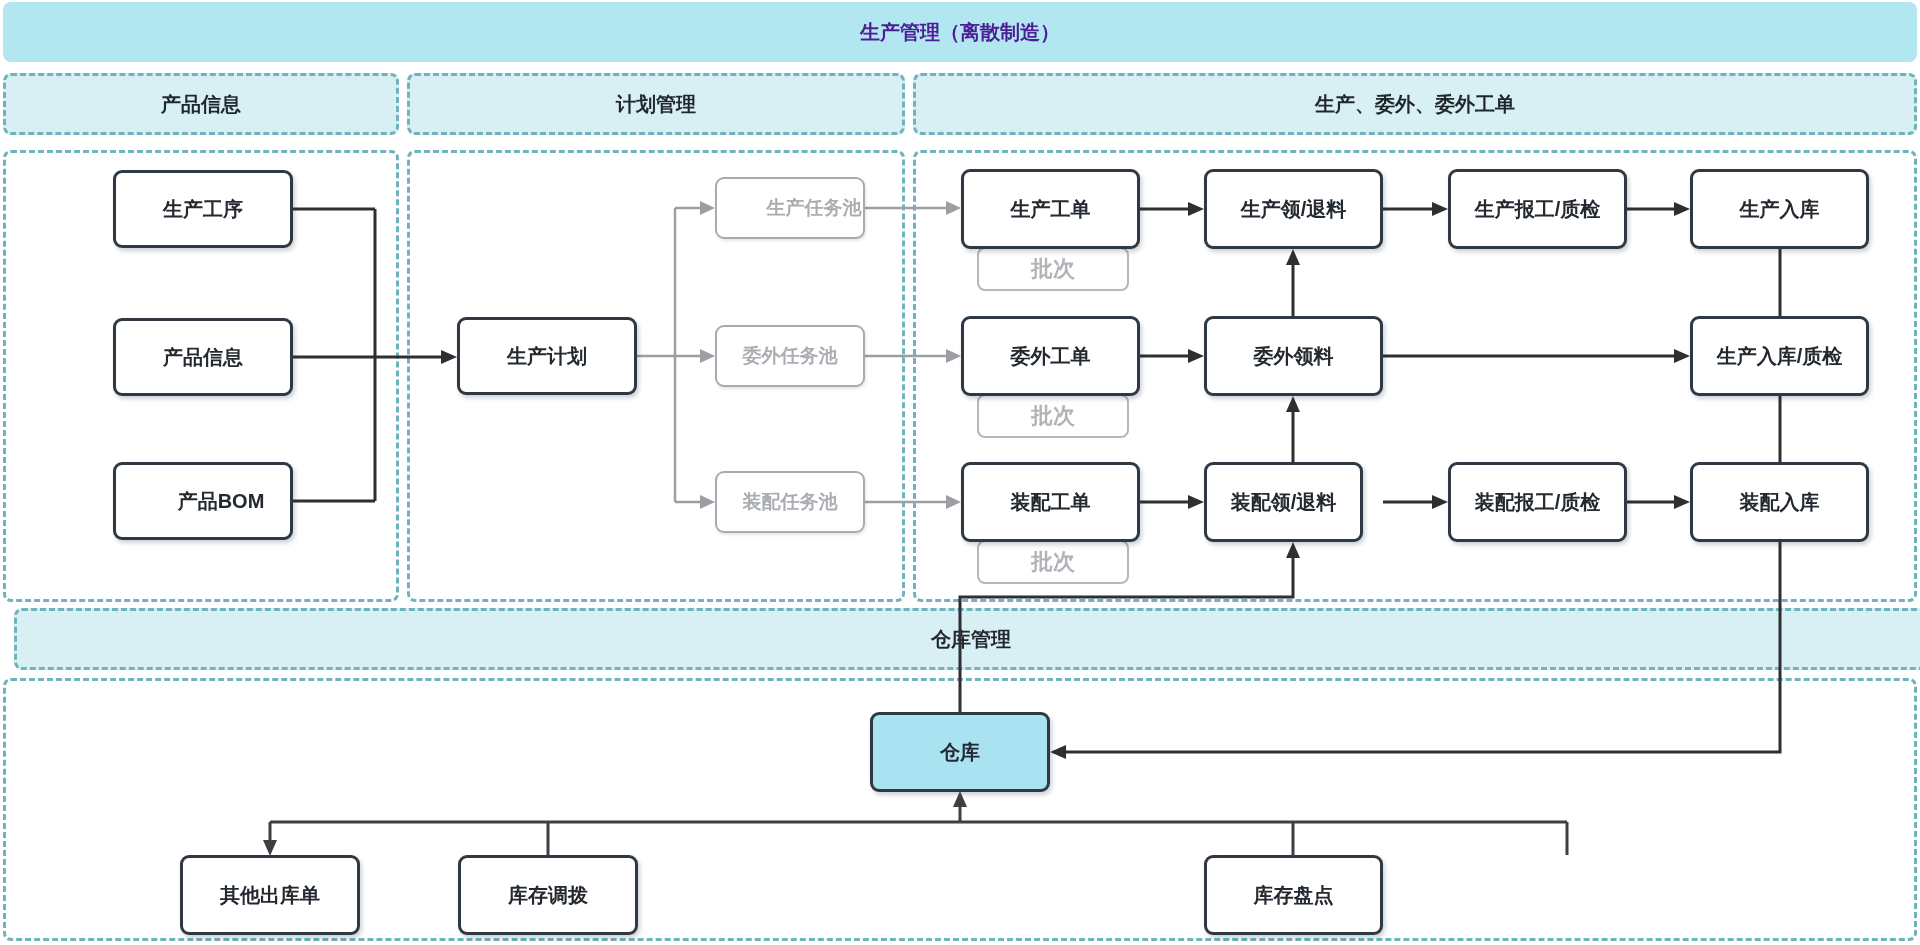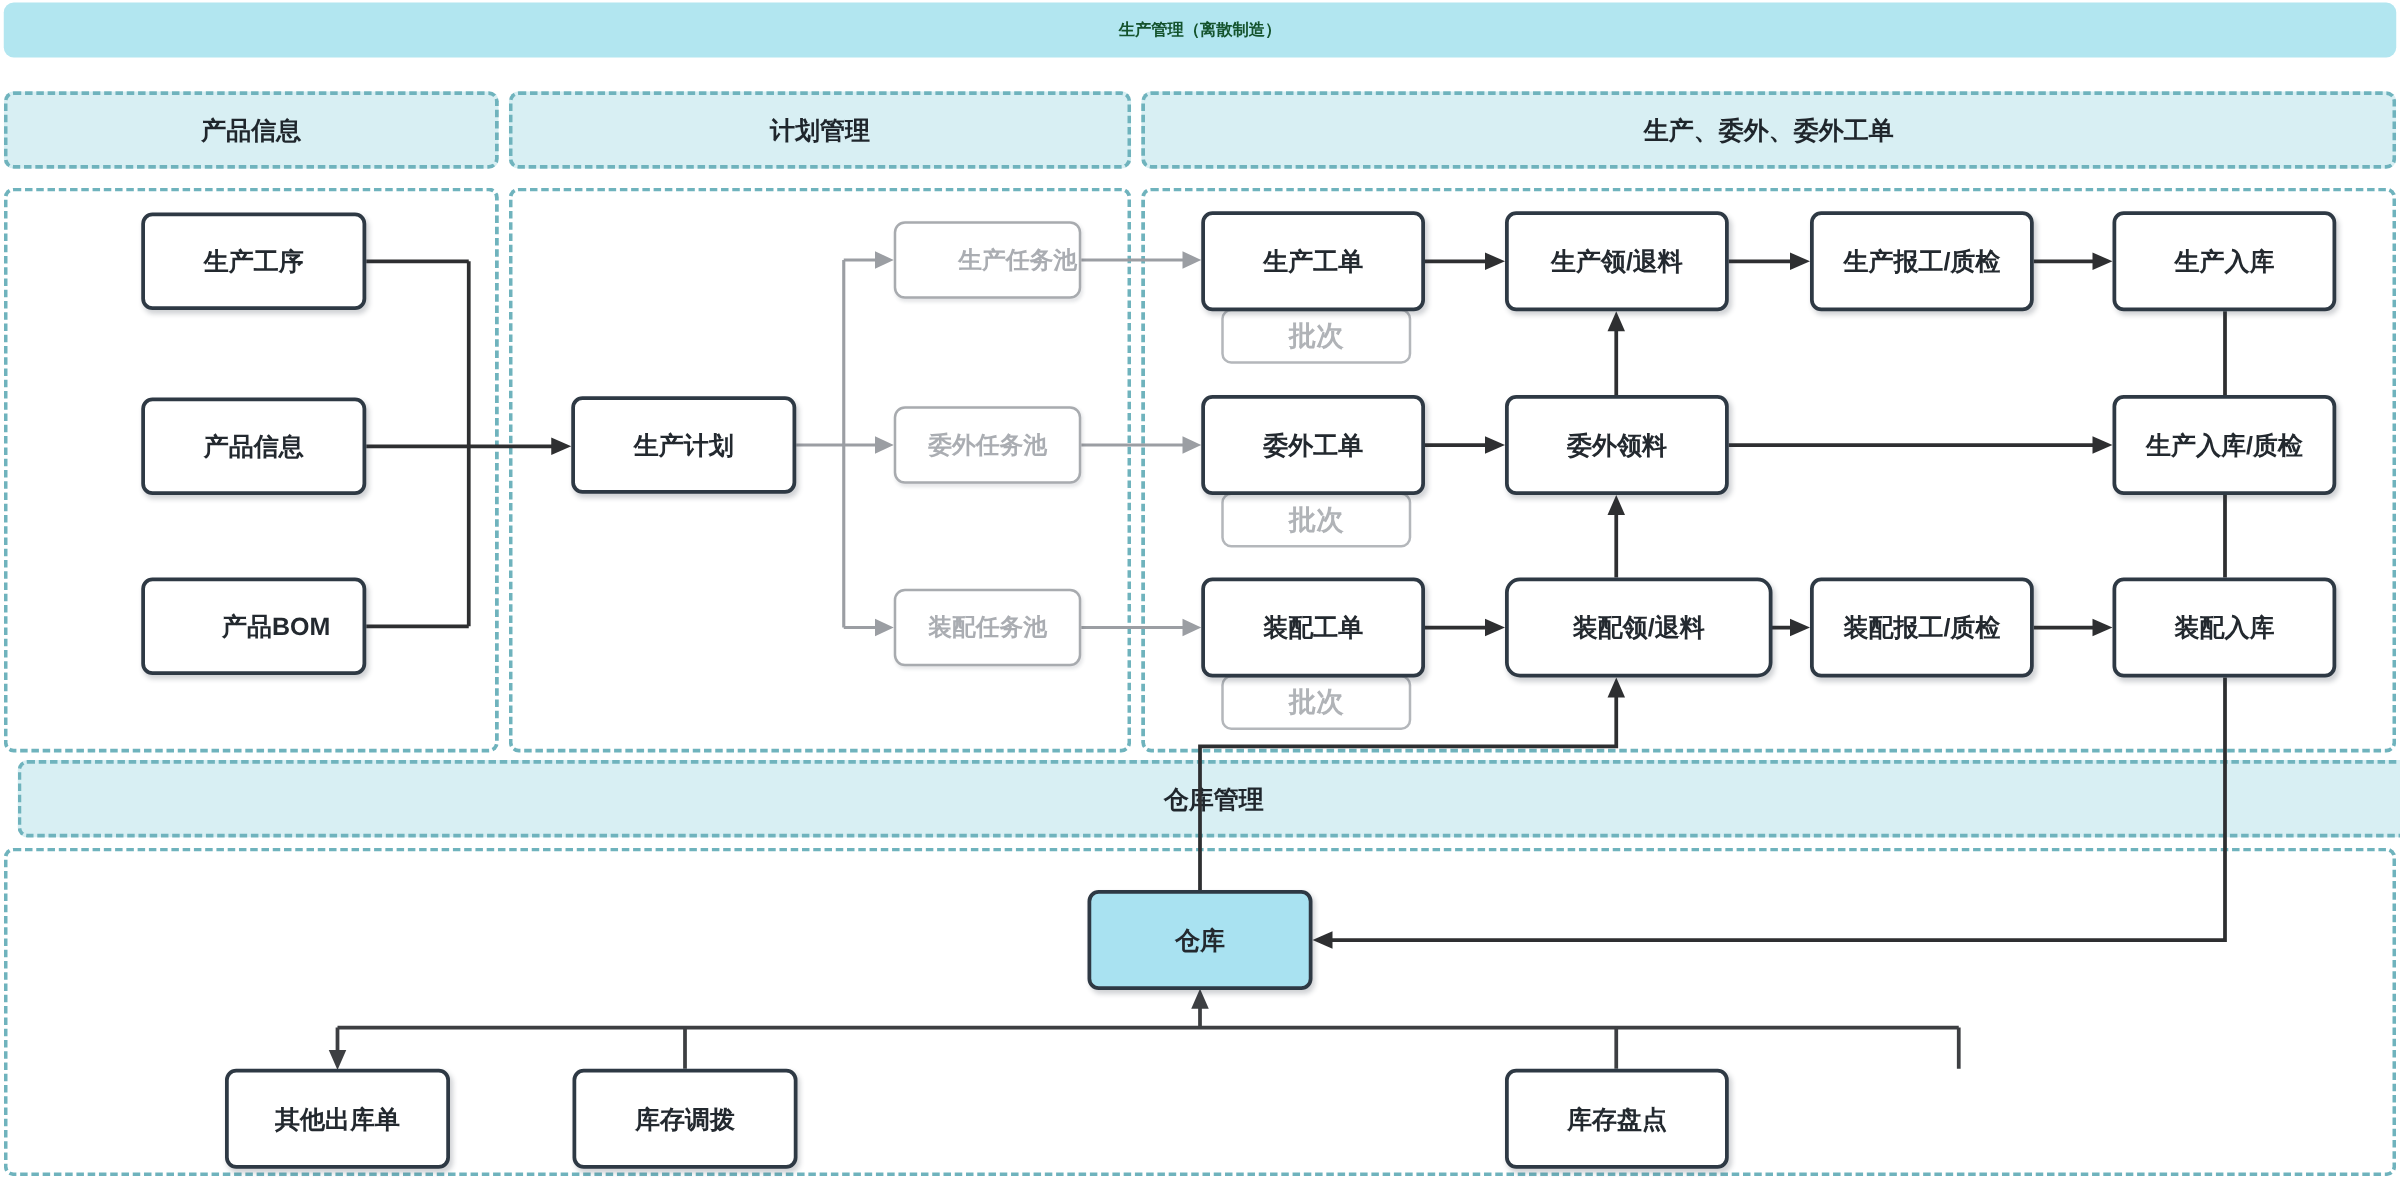--- a/index.html
+++ b/index.html
@@ -2,24 +2,24 @@
 <html><head>
 <meta charset="utf-8">
 <style>
   html,body{margin:0;padding:0;background:#ffffff;}
   .stage{
     position:relative;width:1920px;height:945px;background:#ffffff;overflow:hidden;
     font-family:"Liberation Sans","DejaVu Sans",sans-serif;color:#23292f;
   }
   
   .banner{
-    position:absolute;left:3px;top:2px;width:1914px;height:44px;
+    position:absolute;left:3px;top:2px;width:1914px;height:60px;
     background:#b2e6f0;border-radius:8px;
     display:flex;align-items:center;justify-content:center;
-    font-size:13px;font-weight:700;color:#14532d;
+    font-size:20px;font-weight:700;color:#4c1d95;
   }
   .hdr{
     position:absolute;height:62px;background:#d8eff3;
     border:3px dashed #6fb3bd;border-radius:8px;box-sizing:border-box;
     display:flex;align-items:center;justify-content:center;
     font-size:20px;font-weight:700;color:#1f262c;
   }
   .panel{
     position:absolute;background:transparent;
     border:3px dashed #6fb3bd;border-radius:8px;box-sizing:border-box;
@@ -156,21 +156,21 @@
   <div class="node" style="left:1448px;top:169px;width:179px;height:80px;">生产报工/质检</div>
   <div class="node" style="left:1690px;top:169px;width:179px;height:80px;">生产入库</div>
 
   <div class="batch" style="left:977px;top:394px;width:152px;height:44px;">批次</div>
   <div class="node" style="left:961px;top:316px;width:179px;height:80px;">委外工单</div>
   <div class="node" style="left:1204px;top:316px;width:179px;height:80px;">委外领料</div>
   <div class="node" style="left:1690px;top:316px;width:179px;height:80px;">生产入库/质检</div>
 
   <div class="batch" style="left:977px;top:540px;width:152px;height:44px;">批次</div>
   <div class="node" style="left:961px;top:462px;width:179px;height:80px;">装配工单</div>
-  <div class="node" style="left:1204px;top:462px;width:214px;height:80px;border-radius:12px;">装配领/退料</div>
+  <div class="node" style="left:1204px;top:462px;width:159px;height:80px;">装配领/退料</div>
   <div class="node" style="left:1448px;top:462px;width:179px;height:80px;">装配报工/质检</div>
   <div class="node" style="left:1690px;top:462px;width:179px;height:80px;">装配入库</div>
 
   <div class="node cyan" style="left:870px;top:712px;width:180px;height:80px;">仓库</div>
   <div class="node" style="left:180px;top:855px;width:180px;height:80px;">其他出库单</div>
   <div class="node" style="left:458px;top:855px;width:180px;height:80px;">库存调拨</div>
   <div class="node" style="left:1204px;top:855px;width:179px;height:80px;">库存盘点</div>
 
 </div>
 

